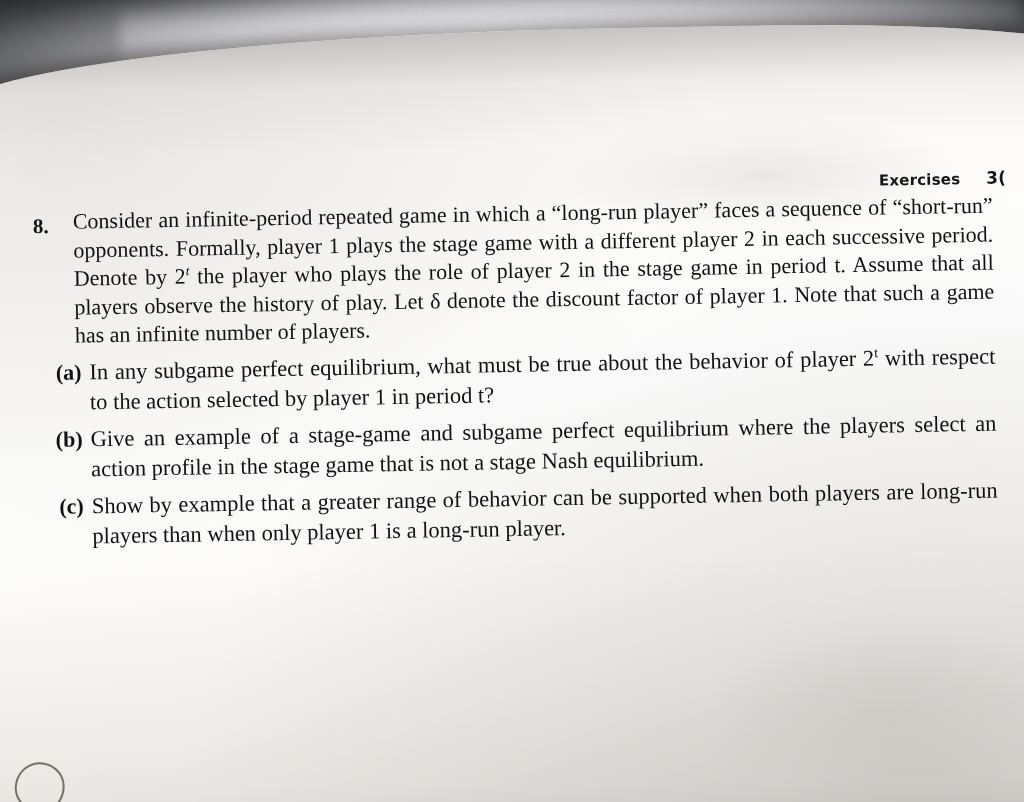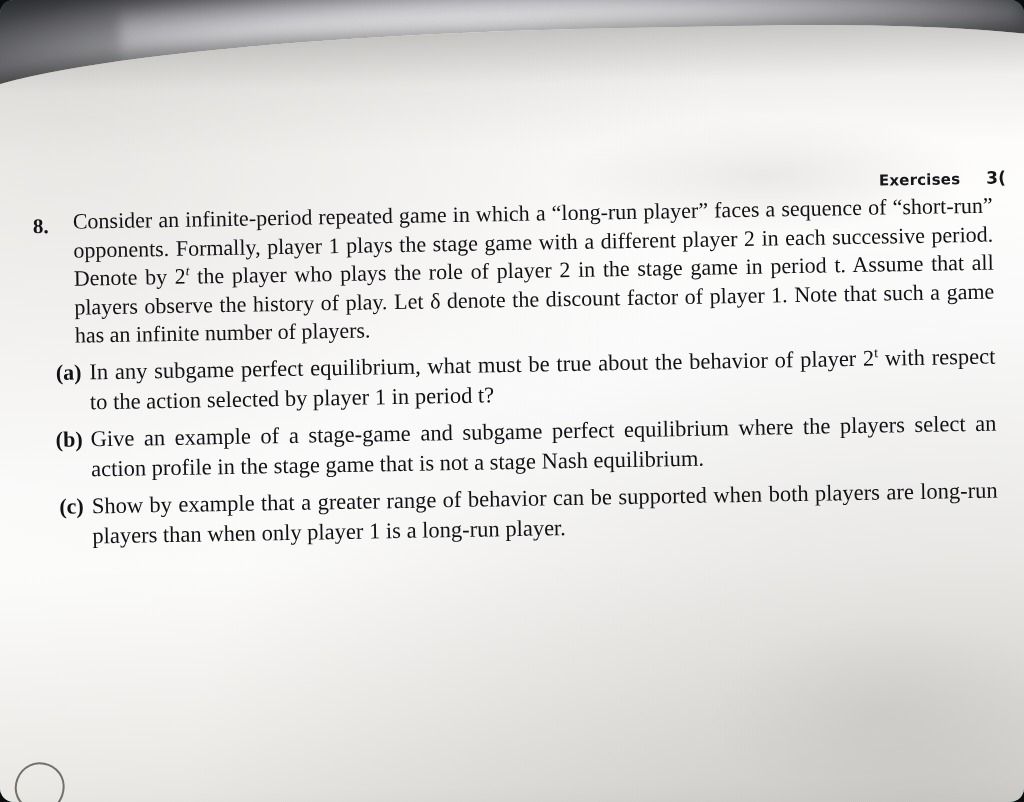--- a/index.html
+++ b/index.html
@@ -13,21 +13,20 @@
     background: #0d0d0f;
     font-family: "Liberation Serif", serif;
   }
 
   .photo {
     position: relative;
     width: 1024px;
     height: 802px;
     overflow: hidden;
     background: #14b8a6;
-    border-radius: 14px;
   }
 
   
   .backdrop-top {
     position: absolute;
     left: 0; top: 0;
     width: 1024px; height: 120px;
     background: linear-gradient(180deg, #191a1d 0%, #2a2b2e 40%, #3a3b3e 100%);
   }
 

